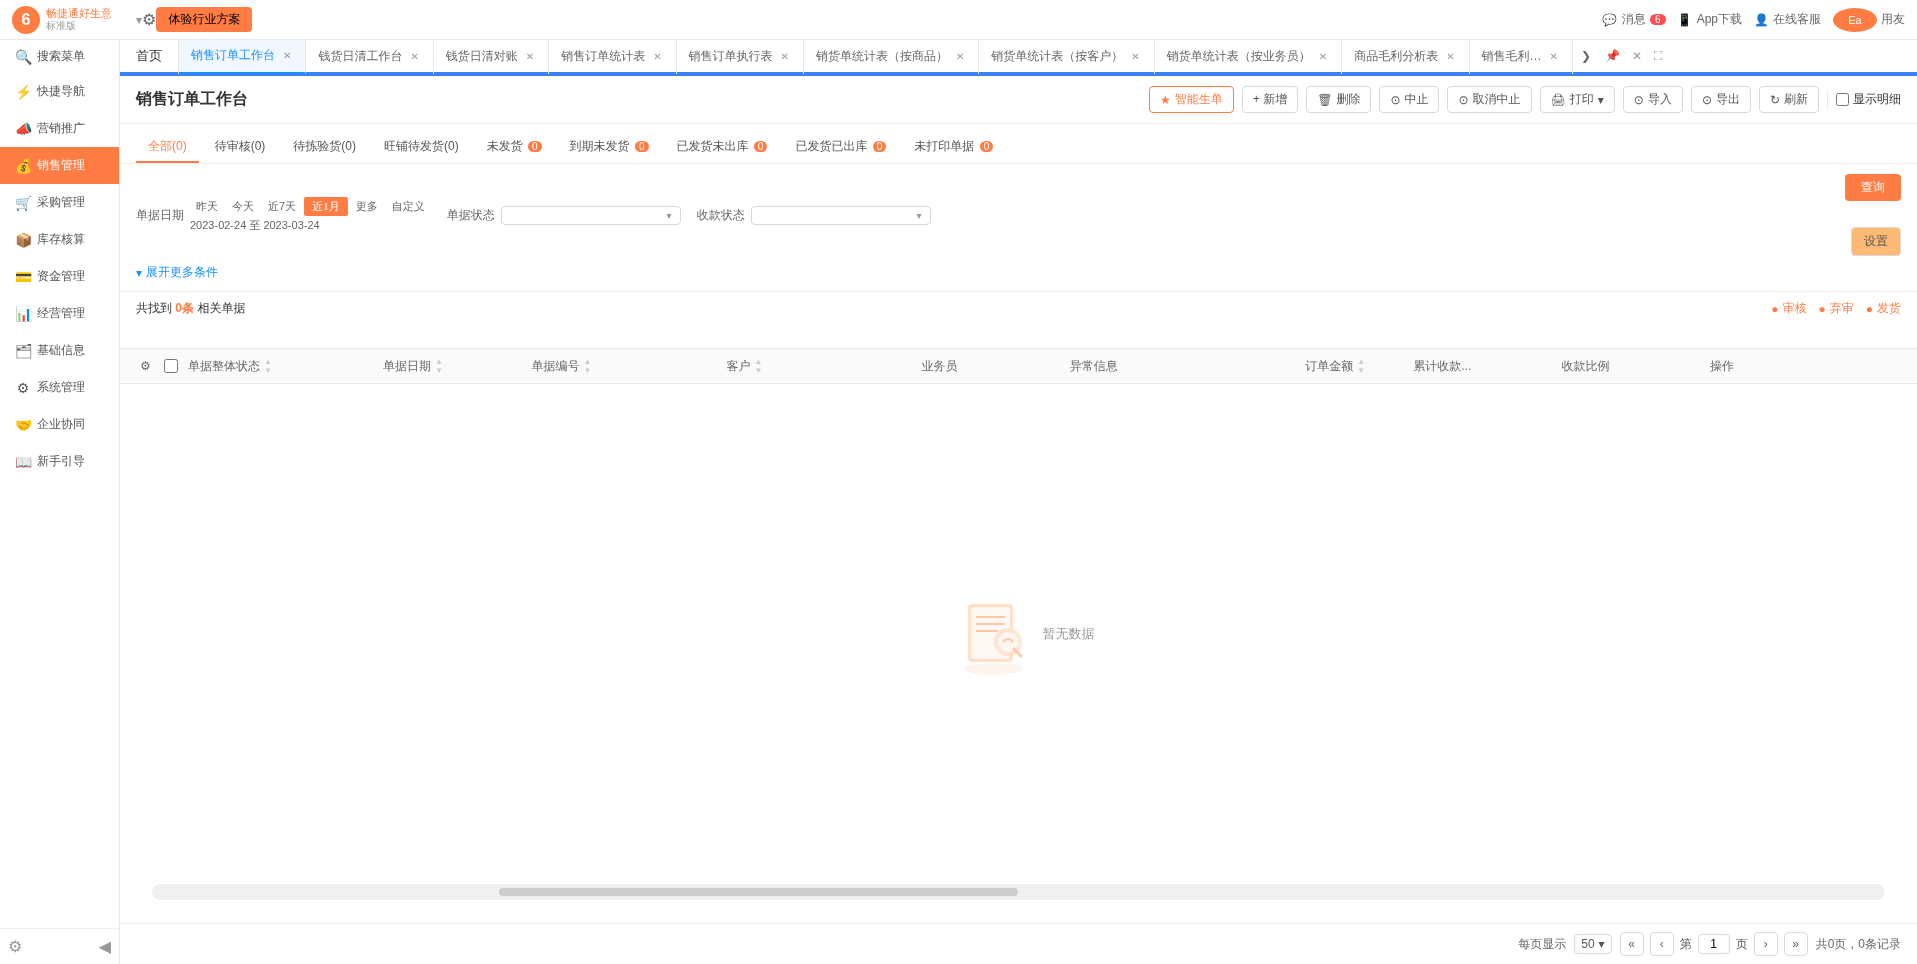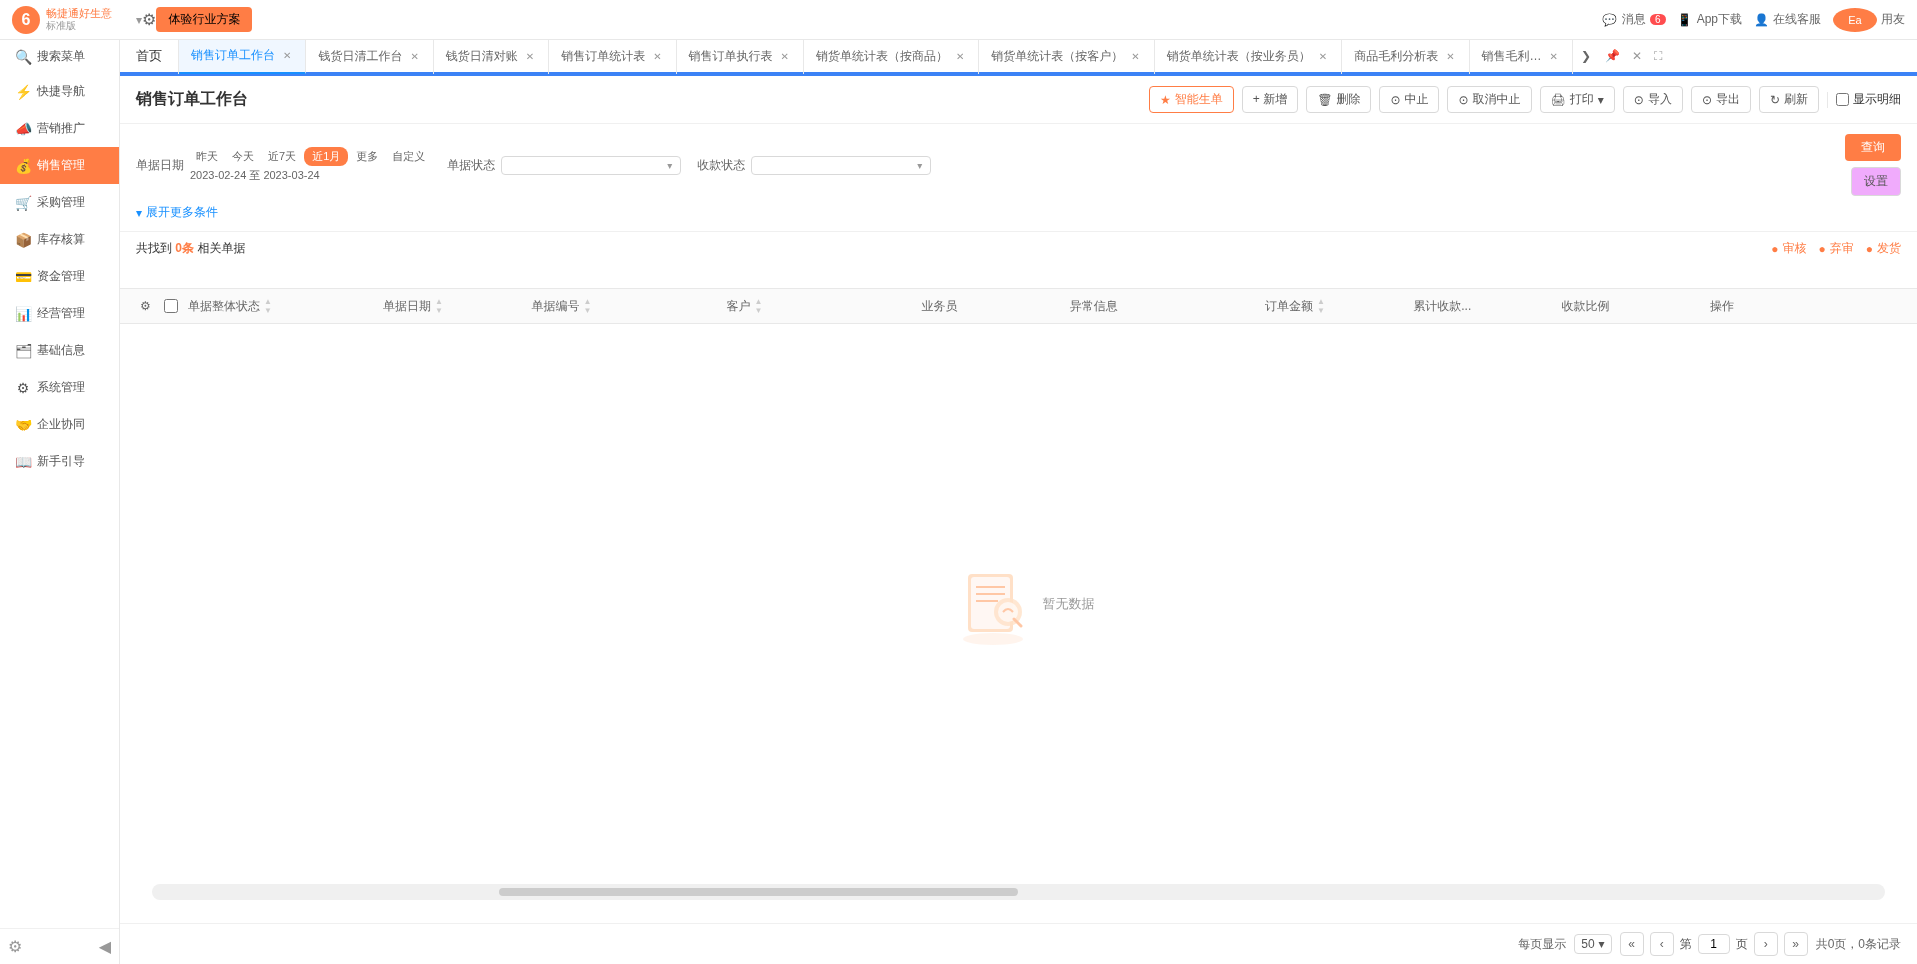--- a/index.html
+++ b/index.html
@@ -55,48 +55,48 @@
     .filter-tab.active { color: #ff7d45; border-bottom-color: #ff7d45; }
     .filter-tab-badge { background: #ff4d4f; color: #fff; border-radius: 8px; padding: 0 4px; font-size: 10px; margin-left: 2px; }
     .filter-tab-badge.zero { background: #ff7d45; }
 
     
     .search-area { padding: 10px 16px; background: #fff; flex-shrink: 0; border-bottom: 1px solid #f0f0f0; }
     .search-row { display: flex; align-items: center; gap: 16px; }
     .search-field { display: flex; align-items: center; gap: 6px; }
     .search-label { color: #666; font-size: 12px; white-space: nowrap; }
     .date-option { padding: 2px 6px; cursor: pointer; color: #666; border-radius: 3px; font-size: 11px; }
-    .date-option.active { background: #ff7d45; color: #fff; border-radius: 8px; padding: 2px 8px; }
+    .date-option.active { background: #ff7d45; color: #fff; border-radius: 2px; padding: 2px 8px; font-family: Liberation Serif, serif; }
     .date-display { color: #666; font-size: 11px; margin-top: 2px; }
     .search-select { display: flex; align-items: center; border: 1px solid #d9d9d9; border-radius: 4px; padding: 3px 8px; min-width: 180px; cursor: pointer; background: #fff; }
     .search-select-text { flex: 1; color: #999; font-size: 12px; }
     .search-select-arrow { color: #999; font-size: 10px; }
     .expand-btn { display: flex; align-items: center; gap: 4px; color: #1890ff; cursor: pointer; font-size: 12px; }
     .query-btn { background: #ff7d45; color: #fff; border: none; padding: 5px 16px; border-radius: 4px; cursor: pointer; font-size: 12px; }
-    .set-btn { background: #f0abfc; border: 1px solid #d9d9d9; color: #555; padding: 5px 12px; border-radius: 4px; cursor: pointer; font-size: 12px; }
+    .set-btn { background: #fdba74; border: 1px solid #d9d9d9; color: #555; padding: 5px 12px; border-radius: 4px; cursor: pointer; font-size: 12px; margin-top: 20px; }
 
     
     .table-area { flex: 1; overflow: hidden; display: flex; flex-direction: column; background: #fff; gap: 23px; }
     .table-toolbar { display: flex; align-items: center; justify-content: space-between; padding: 8px 16px; flex-shrink: 0; }
     .records-count { color: #ff7d45; font-weight: bold; }
     .table-toolbar-right { display: flex; align-items: center; gap: 12px; }
     .toolbar-action { display: flex; align-items: center; gap: 4px; cursor: pointer; color: #ff7d45; font-size: 12px; }
     .table-header { display: flex; align-items: center; background: #fafafa; border-top: 1px solid #e8e8e8; border-bottom: 1px solid #e8e8e8; padding: 0 16px; height: 36px; flex-shrink: 0; }
     .th { display: flex; align-items: center; gap: 4px; color: #666; font-size: 12px; cursor: pointer; padding: 0 4px; }
     .th-sort { display: flex; flex-direction: column; gap: 1px; }
     .sort-up, .sort-down { font-size: 8px; color: #ccc; line-height: 1; }
     .col-settings { width: 24px; }
     .col-check { width: 24px; }
     .col-status { flex: 2; min-width: 120px; }
     .col-date { flex: 1.5; min-width: 100px; }
     .col-no { flex: 2; min-width: 130px; }
     .col-customer { flex: 2; min-width: 130px; }
     .col-salesperson { flex: 1.5; min-width: 80px; }
     .col-error { flex: 2; min-width: 100px; }
-    .col-amount { flex: 1.5; min-width: 80px; }
+    .col-amount { flex: 1.5; min-width: 80px; justify-content: center; }
     .col-collected { flex: 1.5; min-width: 80px; }
     .col-ratio { flex: 1.5; min-width: 80px; }
     .col-ops { flex: 2; min-width: 100px; text-align: right; }
 
     .empty-area { flex: 1; display: flex; align-items: center; justify-content: center; }
     .empty-text { color: #999; font-size: 13px; }
 
     
     .scroll-area { height: 16px; background: #f0f0f0; flex-shrink: 0; position: relative; margin: 0 16px; border-radius: 8px; }
     .scroll-thumb { height: 8px; background: #ccc; border-radius: 4px; width: 30%; position: absolute; top: 4px; left: 20%; }
@@ -297,20 +297,31 @@
                 <span>刷新</span>
               </button>
               <div class="divider-action"></div>
               <label style="display:flex;align-items:center;gap:4px;cursor:pointer;">
                 <input type="checkbox" style="cursor: pointer;">
                 <span>显示明细</span>
               </label>
             </div>
           </div>
 
+          <div class="filter-tabs">
+            <div class="filter-tab active">全部(0)</div>
+            <div class="filter-tab">待审核(0)</div>
+            <div class="filter-tab">待拣验货(0)</div>
+            <div class="filter-tab">旺铺待发货(0)</div>
+            <div class="filter-tab">未发货 <span class="filter-tab-badge zero">0</span></div>
+            <div class="filter-tab">到期未发货 <span class="filter-tab-badge zero">0</span></div>
+            <div class="filter-tab">已发货未出库 <span class="filter-tab-badge zero">0</span></div>
+            <div class="filter-tab">已发货已出库 <span class="filter-tab-badge zero">0</span></div>
+            <div class="filter-tab">未打印单据 <span class="filter-tab-badge zero">0</span></div>
+          </div>
 
           <div class="search-area">
             <div class="search-row">
               <div class="search-field">
                 <span class="search-label">单据日期</span>
                 <div style="display:flex;flex-direction:column;">
                   <div style="display:flex;gap:2px;align-items:center;">
                     <span class="date-option">昨天</span>
                     <span class="date-option">今天</span>
                     <span class="date-option">近7天</span>

